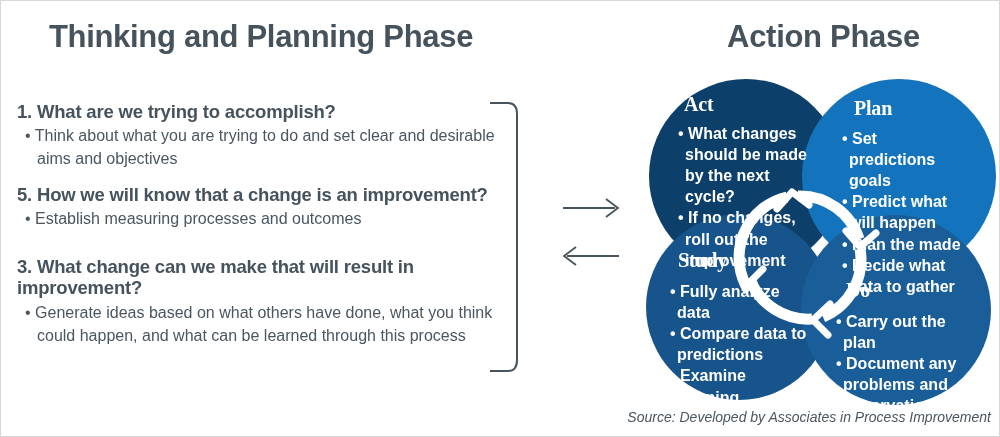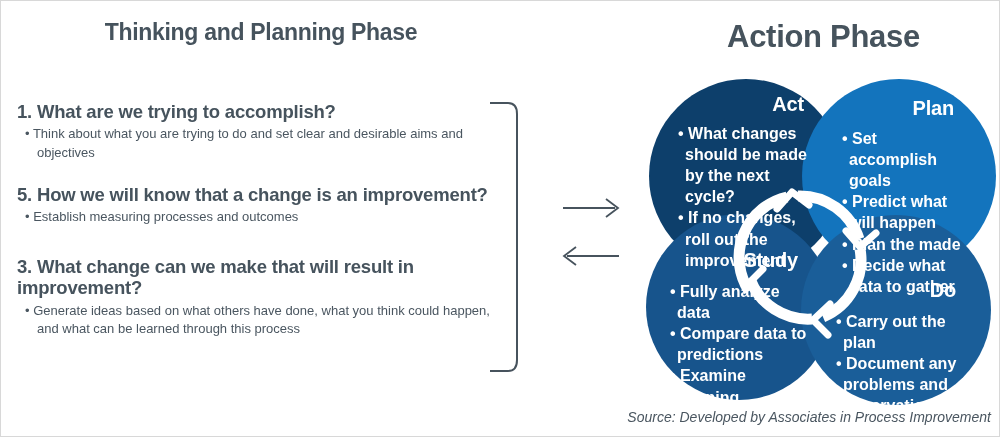--- a/index.html
+++ b/index.html
@@ -27,36 +27,36 @@
     top: 0;
     width: 520px;
     height: 437px;
   }
   #thinking-title {
     position: absolute;
     left: 0;
     top: 18px;
     width: 520px;
     text-align: center;
-    font-size: 23px;
+    font-size: 31px;
     font-weight: bold;
     color: #46535d;
     letter-spacing: -0.3px;
     white-space: nowrap;
   }
   .q-block { position: absolute; left: 16px; width: 500px; }
   .q-head {
     font-size: 18.5px;
     font-weight: bold;
     color: #46535d;
     line-height: 1.16;
     letter-spacing: -0.2px;
   }
   .q-sub {
-    font-size: 13px;
+    font-size: 16px;
     color: #4a5660;
     line-height: 1.42;
     margin-top: 3px;
     margin-left: 20px;
     text-indent: -12px;
     padding-right: 22px;
   }
   #q1 { top: 100px; }
   #q2 { top: 183px; }
   #q3 { top: 255px; }
@@ -107,22 +107,23 @@
     height: 326px;
   }
   #pdsa-svg { position: absolute; left: 0; top: 0; }
 
   .quad-label {
     position: absolute;
     color: #ffffff;
     font-weight: bold;
     font-size: 20px;
     letter-spacing: -0.2px;
-    text-align: right;
-    white-space: nowrap;
+    text-align: left;
+    white-space: nowrap;
+    font-family: Liberation Serif, serif;
   }
   .quad-list {
     position: absolute;
     color: #ffffff;
     font-size: 16px;
     font-weight: bold;
     line-height: 1.32;
     list-style: none;
     margin: 0;
     padding: 0;
@@ -132,21 +133,21 @@
     padding-left: 7px;
   }
   .quad-list li::before {
     content: "\2022\00a0";
   }
 
   
   #act-label { left: 38px; top: 14px; width: 120px; }
   #act-list  { left: 32px; top: 44px; width: 136px; }
   
-  #plan-label { left: 198px; top: 18px; width: 110px; }
+  #plan-label { left: 208px; top: 18px; width: 110px; }
   #plan-list  { left: 196px; top: 49px; width: 122px; }
   
   #study-label { left: 32px; top: 170px; width: 120px; }
   #study-list  { left: 24px; top: 202px; width: 140px; }
   
   #do-label { left: 200px; top: 200px; width: 110px; }
   #do-list  { left: 190px; top: 232px; width: 140px; }
 
   #source-note {
     position: absolute;
@@ -244,21 +245,21 @@
       </svg>
 
       <div class="quad-label" id="act-label">Act</div>
       <ul class="quad-list" id="act-list">
         <li>What changes should be made by the next cycle?</li>
         <li>If no changes, roll out the improvement</li>
       </ul>
 
       <div class="quad-label" id="plan-label">Plan</div>
       <ul class="quad-list" id="plan-list">
-        <li>Set accomplish goals</li>
+        <li>Set predictions goals</li>
         <li>Predict what will happen</li>
         <li>Plan the made</li>
         <li>Decide what data to gather</li>
       </ul>
 
       <div class="quad-label" id="study-label">Study</div>
       <ul class="quad-list" id="study-list">
         <li>Fully analyze data</li>
         <li>Compare data to predictions</li>
         <li>Examine learning</li>

